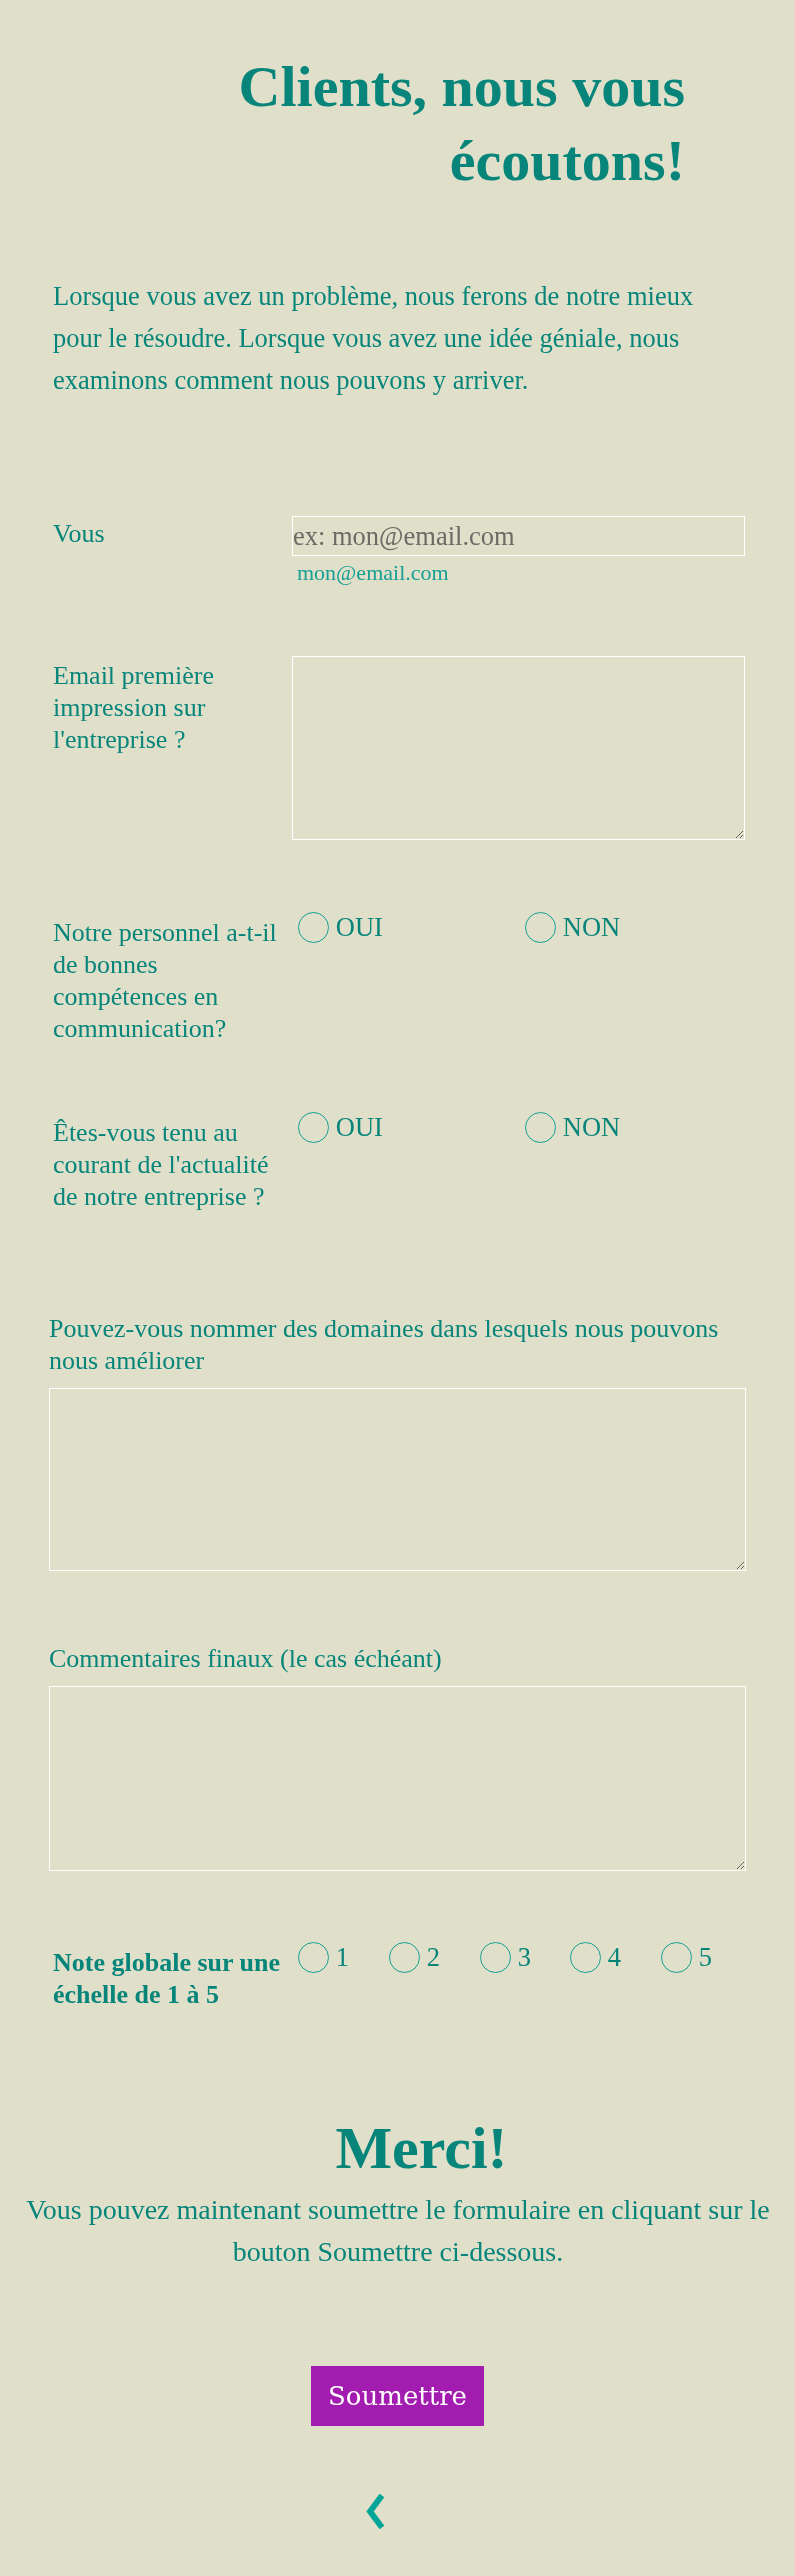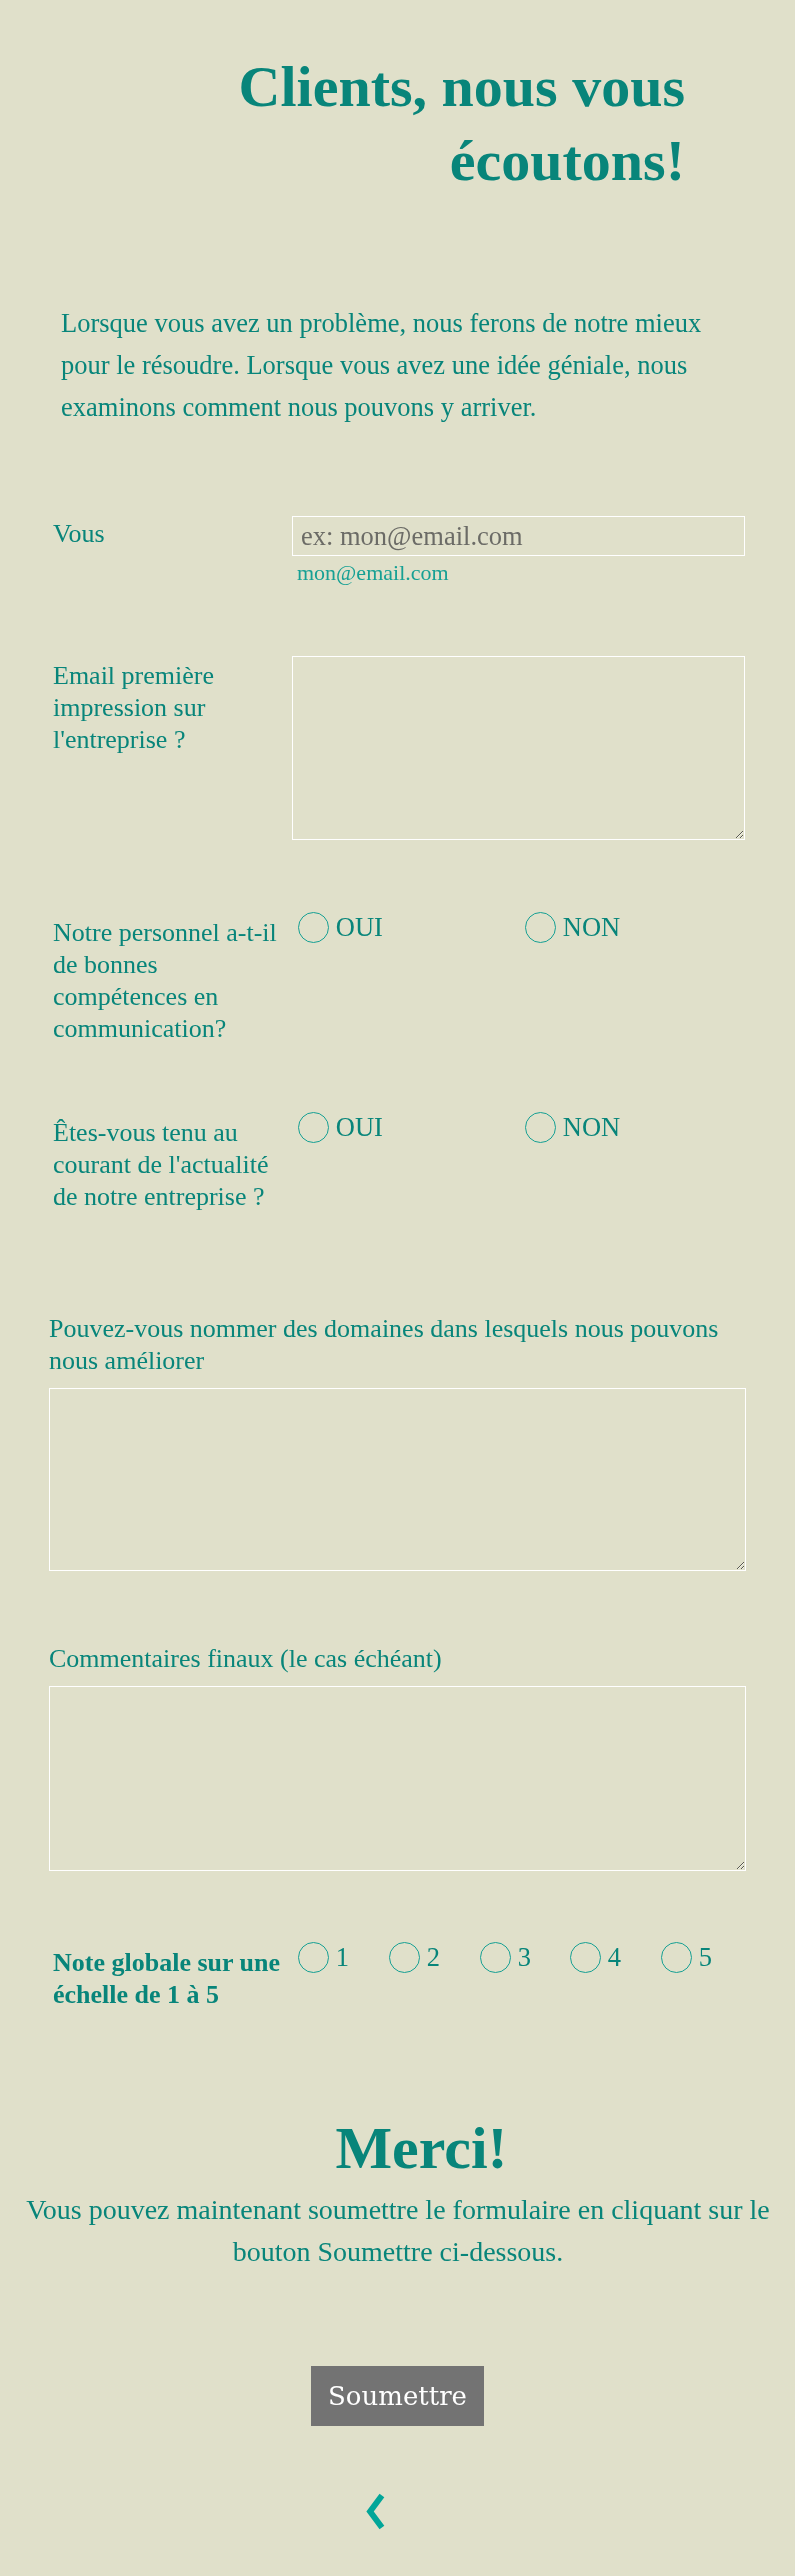--- a/index.html
+++ b/index.html
@@ -15,40 +15,39 @@
   .title {
     left: 0; width: 685px; top: 50px;
     text-align: right;
     font-family: "Liberation Serif", "DejaVu Serif", serif;
     font-weight: bold;
     font-size: 58px;
     line-height: 74px;
     color: #08857A;
   }
   .intro {
-    left: 61px; width: 693px; top: 275px;
+    left: 53px; width: 693px; top: 275px;
     font-family: "Liberation Serif", serif;
     font-size: 26.5px;
     line-height: 42px;
     color: #08857A;
-    margin-top: 27px;
   }
   .label {
     font-family: "Liberation Serif", serif;
     font-size: 26px;
     line-height: 32px;
     color: #08857A;
   }
   .text-input {
     border: 1.7px solid #FFFFFF;
     background: transparent;
     font-family: "Liberation Serif", serif;
     font-size: 26.5px;
     color: #666;
-    padding: 0 8px;
+    padding: 0 0;
     outline: none;
   }
   .text-input::placeholder { color: #6B6B66; }
   .hint {
     font-family: "Liberation Serif", serif;
     font-size: 22px;
     color: #16A094;
   }
   .textarea {
     border: 1.7px solid #FFFFFF;
@@ -88,21 +87,21 @@
   .thanks-text {
     left: 26px; width: 744px; top: 2189px;
     text-align: center;
     font-family: "Liberation Serif", serif;
     font-size: 28px;
     line-height: 42px;
     color: #08857A;
   }
   .submit {
     left: 311px; top: 2366px; width: 173px; height: 60px;
-    background: #737373;
+    background: #a21caf;
     color: #FFFFFF;
     border: none;
     font-family: "DejaVu Serif", serif;
     font-size: 26px;
     cursor: pointer;
   }
   .back {
     left: 363px; top: 2492px; width: 26px; height: 39px;
     cursor: pointer;
   }

